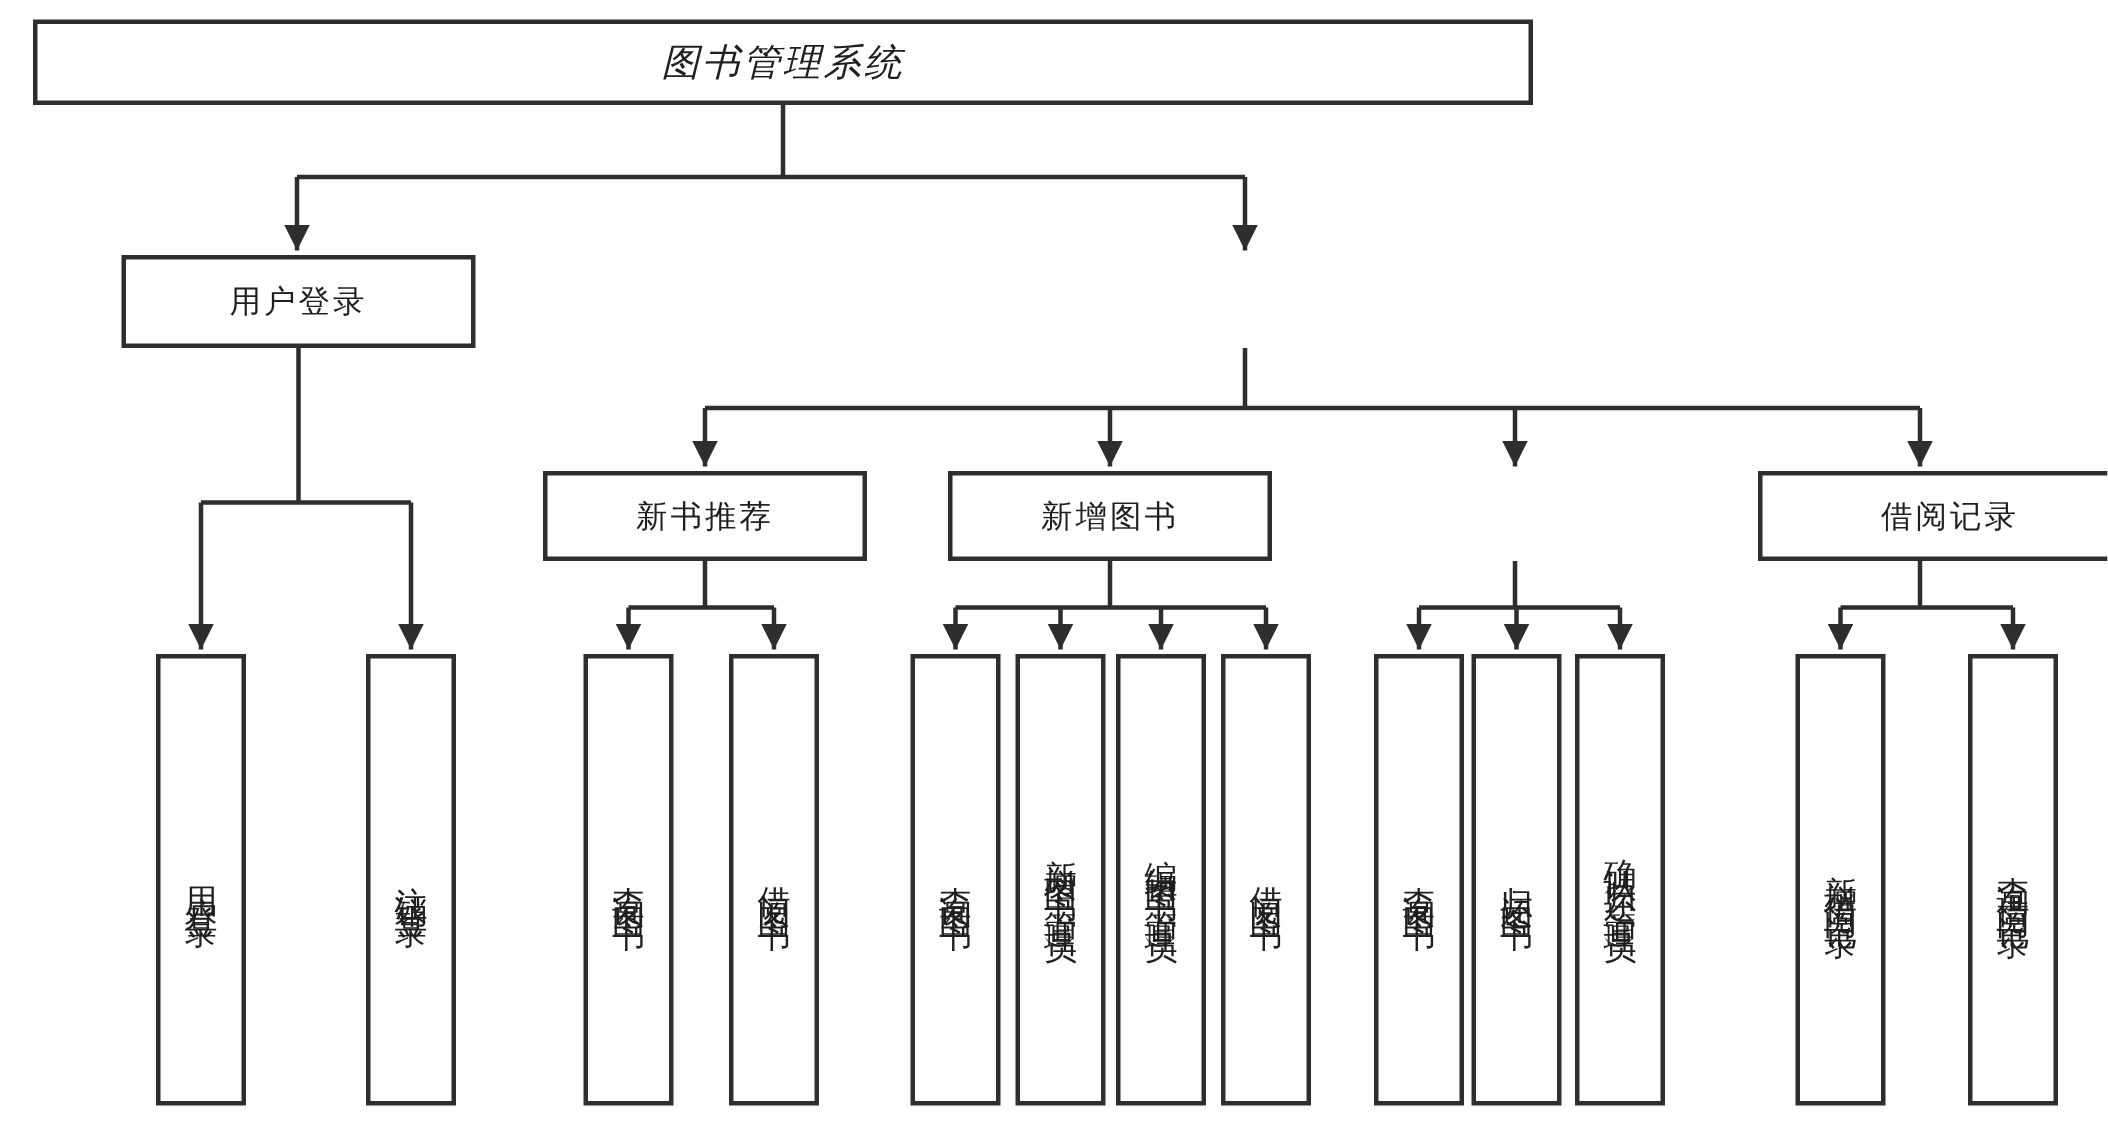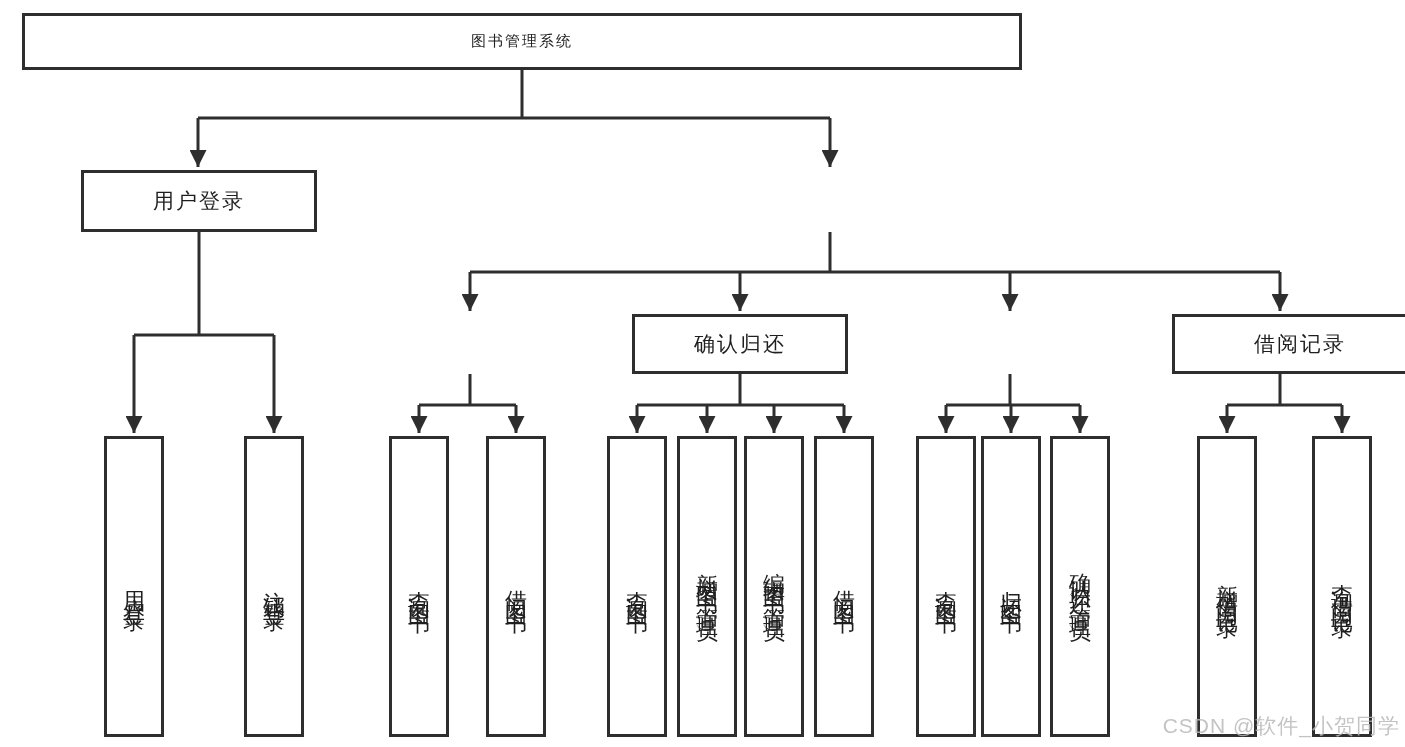--- a/index.html
+++ b/index.html
@@ -17,21 +17,21 @@
   .hnode, .vnode {
     position: absolute;
     background: #ffffff;
     border: 3px solid var(--box-border, #2e2e2e);
     display: flex;
     align-items: center;
     justify-content: center;
     color: var(--text, #1f1f1f);
   }
   .hnode .lbl { font-size: 21px; letter-spacing: 2px; white-space: nowrap; }
-  .root-node .lbl { font-size: 15px; }
+  .root-node .lbl { font-size: 25px; font-style: italic; }
   .vnode { top: 436px; width: 60px; height: 301px; }
   .vnode .lbl {
     writing-mode: vertical-rl;
     text-orientation: upright;
     font-size: 22px;
     letter-spacing: 7px;
     line-height: 1;
     white-space: nowrap;
   }
   .watermark {
@@ -93,22 +93,25 @@
   </svg>
 
   <div class="hnode root-node" style="left:22px;top:13px;width:1000px;height:57px">
     <span class="lbl">图书管理系统</span>
   </div>
 
   <div class="hnode" style="left:81px;top:170px;width:236px;height:62px">
     <span class="lbl">用户登录</span>
   </div>
 
+  <div class="hnode" style="left:362px;top:314px;width:216px;height:60px">
+    <span class="lbl">新书推荐</span>
+  </div>
   <div class="hnode" style="left:632px;top:314px;width:216px;height:60px">
-    <span class="lbl">确认归还</span>
+    <span class="lbl">新增图书</span>
   </div>
   <div class="hnode" style="left:1172px;top:314px;width:256px;height:60px">
     <span class="lbl">借阅记录</span>
   </div>
 
   <div class="vnode" style="left:104px">
     <span class="lbl">用户登录</span>
   </div>
   <div class="vnode" style="left:244px">
     <span class="lbl">注销登录</span>
@@ -144,15 +147,14 @@
     <span class="lbl">确认归还（管理员）</span>
   </div>
 
   <div class="vnode" style="left:1197px">
     <span class="lbl">新增借阅记录</span>
   </div>
   <div class="vnode" style="left:1312px">
     <span class="lbl">查询借阅记录</span>
   </div>
 
-  <div class="watermark">CSDN @软件_小贺同学</div>
 
 </div>
 
 </body></html>

